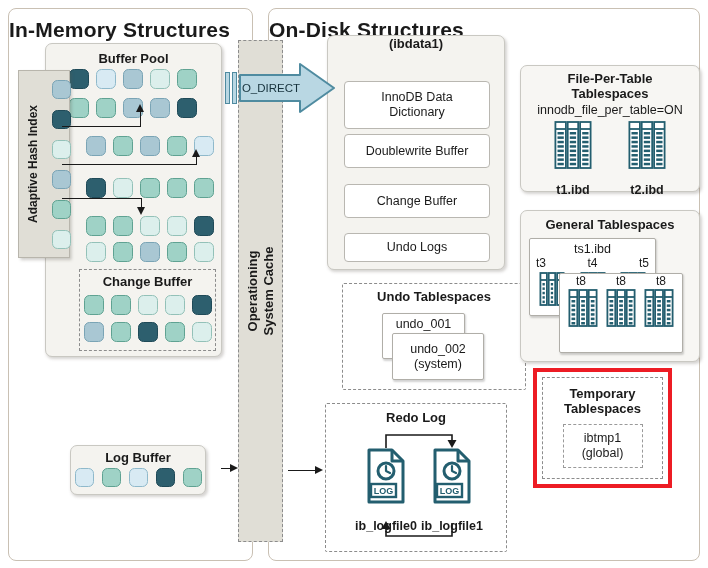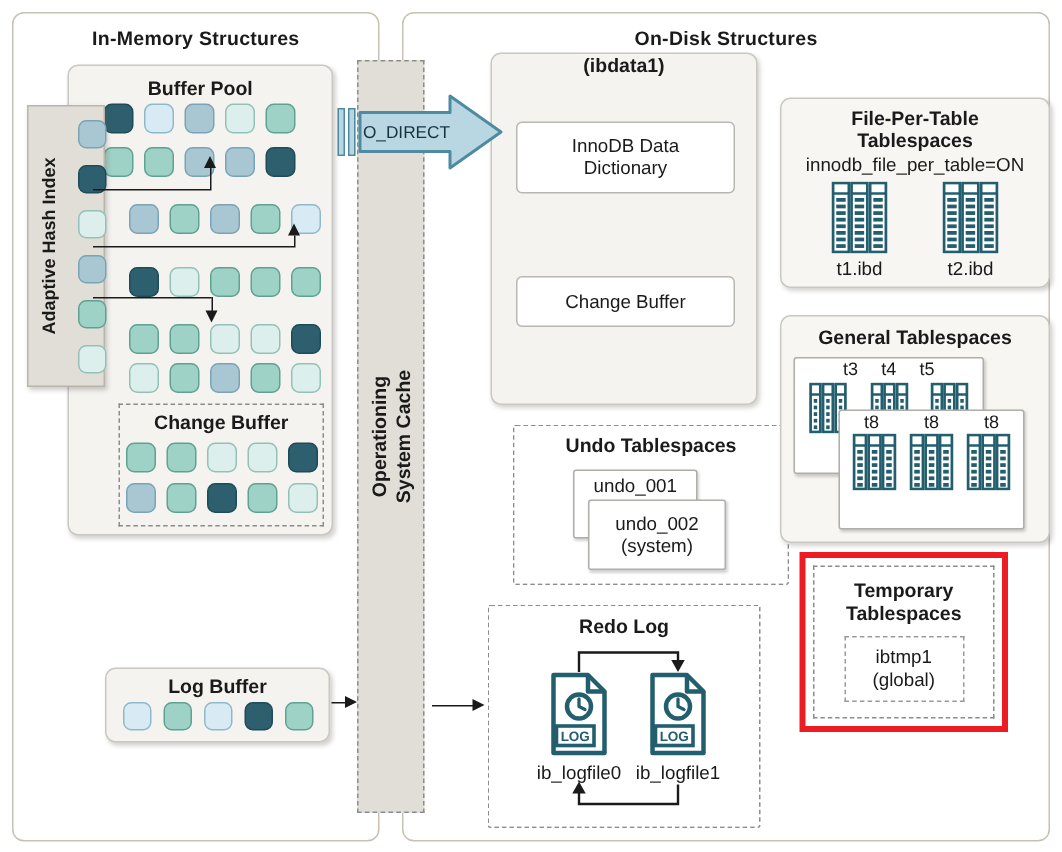--- a/index.html
+++ b/index.html
@@ -4,40 +4,40 @@
 <style>
   * { margin:0; padding:0; box-sizing:border-box; }
   html,body { width:708px; height:568px; }
   body {
     position:relative; background:#fff; color:#1a1a1a;
     font-family:"Liberation Sans", sans-serif;
     font-size:12.5px;
   }
   .abs { position:absolute; }
   .panel { position:absolute; border:1.6px solid #c9c0b3; border-radius:8px; background:#fff; }
-  .ptitle { font-weight:bold; font-size:13px; text-align:center; padding-top:9px; letter-spacing:.2px; }
+  .ptitle { font-weight:bold; font-size:21px; padding-top:9px; letter-spacing:.2px; }
   .box { position:absolute; background:#f4f3ef; border:1px solid #c9c8c2; border-radius:7px;
          box-shadow:1.5px 2px 3px rgba(90,85,75,.25); }
   .whitebox { position:absolute; background:#fff; border:1px solid #b0aea8; border-radius:2px;
               box-shadow:1px 1.5px 2px rgba(0,0,0,.18); }
   .dashed { position:absolute; background:#fff; border:1.6px dashed #8c8c8c; border-radius:2px; }
   .btitle { font-weight:bold; font-size:13px; text-align:center; line-height:1.18; }
   .sq { display:inline-block; width:20px; height:20px; border-radius:5.5px; border:1.6px solid; flex:none; }
   .row { display:flex; gap:7px; }
   .hline { position:absolute; height:0; border-top:1.6px solid #1a1a1a; }
   .vline { position:absolute; width:0; border-left:1.6px solid #1a1a1a; }
   .ah { position:absolute; width:0; height:0; }
   .ah.up    { border-left:4.5px solid transparent; border-right:4.5px solid transparent; border-bottom:8px solid #1a1a1a; }
   .ah.down  { border-left:4.5px solid transparent; border-right:4.5px solid transparent; border-top:8px solid #1a1a1a; }
   .ah.right { border-top:4.5px solid transparent; border-bottom:4.5px solid transparent; border-left:8px solid #1a1a1a; }
   .rotc { position:absolute; top:50%; left:50%; transform:translate(-50%,-50%) rotate(-90deg);
           text-align:center; white-space:nowrap; line-height:1.22; }
   .wbar { position:absolute; width:5px; height:32px; background:var(--ab); border:1.5px solid var(--as); }
   .fig { text-align:center; font-size:12.5px; line-height:1.1; }
-  .fig .flabel { margin-top:1px; }
+  .fig .flabel { margin-top:12px;font-weight:bold; }
   .st-item { position:absolute; left:16px; width:146px; display:flex; align-items:center; justify-content:center;
              text-align:center; font-size:12.5px; line-height:1.2; background:#fff; border:1px solid #b9b7b1;
              border-radius:4px; padding:0 14px; }
   .tcard-title { font-size:12.5px; text-align:center; padding-top:3px; }
   .tlabels { display:flex; justify-content:space-between; font-size:12px; }
   .ticons  { display:flex; justify-content:space-between; align-items:flex-start; }
   svg text { font-family:"Liberation Sans", sans-serif; }
 </style>
 </head>
 <body>
@@ -147,41 +147,43 @@
 <div class="ah down" style="left:137px;top:207px;z-index:4"></div>
 
 <div class="wbar" style="left:225px;top:72px;z-index:4"></div>
 <div class="wbar" style="left:232px;top:72px;z-index:4"></div>
 
 <svg class="abs" style="left:238px;top:62px;z-index:5" width="100" height="52" viewBox="0 0 100 52">
   <polygon points="2,13 62,13 62,2 96,26 62,50 62,39 2,39" fill="var(--ab)" stroke="var(--as)" stroke-width="2" stroke-linejoin="round"></polygon>
   <text x="33" y="30" font-size="11.5" text-anchor="middle" fill="var(--at)">O_DIRECT</text>
 </svg>
 
-<div class="box" style="left:70px;top:445px;width:150px;height:50px;z-index:2">
+<div class="box" style="left:70px;top:445px;width:136px;height:50px;z-index:2">
   <div class="btitle" style="padding-top:4px">Log Buffer</div>
   <div class="row" style="justify-content:center;gap:8px;margin-top:3px">
       <span class="sq" style="background: rgb(216, 234, 243); border-color: rgb(143, 185, 203); width: 19px; height: 19px;"></span>
       <span class="sq" style="background: rgb(159, 210, 198); border-color: rgb(95, 162, 146); width: 19px; height: 19px;"></span>
       <span class="sq" style="background: rgb(216, 234, 243); border-color: rgb(143, 185, 203); width: 19px; height: 19px;"></span>
       <span class="sq" style="background: rgb(45, 95, 110); border-color: rgb(31, 74, 88); width: 19px; height: 19px;"></span>
       <span class="sq" style="background: rgb(159, 210, 198); border-color: rgb(95, 162, 146); width: 19px; height: 19px;"></span>
     </div>
 </div>
 
 <div class="hline" style="left:221px;top:468px;width:11px;z-index:4"></div>
 <div class="ah right" style="left:230px;top:464px;z-index:4"></div>
 
 <div class="hline" style="left:288px;top:470px;width:29px;z-index:4"></div>
 <div class="ah right" style="left:315px;top:466px;z-index:4"></div>
 
 <div class="box" style="left:327px;top:35px;width:178px;height:235px">
   <div class="btitle">(ibdata1)</div>
   <div class="st-item" style="top:45px;height:48px">InnoDB Data Dictionary</div>
+  <div class="st-item" style="top:98px;height:34px">Doublewrite Buffer</div>
   <div class="st-item" style="top:148px;height:34px">Change Buffer</div>
+  <div class="st-item" style="top:197px;height:29px">Undo Logs</div>
 </div>
 
 <div class="dashed" style="left:342px;top:283px;width:184px;height:107px">
   <div class="btitle" style="padding-top:5px">Undo Tablespaces</div>
   <div class="whitebox" style="left:39px;top:29px;width:83px;height:46px">
     <div style="text-align:center;padding-top:3px">undo_001</div>
   </div>
   <div class="whitebox" style="left:49px;top:49px;width:92px;height:47px;display:flex;flex-direction:column;align-items:center;justify-content:center;line-height:1.2">
     <span>undo_002</span>
     <span>(system)</span>
@@ -299,21 +301,22 @@
           </svg></span>
       <div class="flabel">t2.ibd</div>
     </div>
   </div>
 </div>
 
 <div class="box" style="left:520px;top:210px;width:180px;height:152px;background:#f7f6f3">
   <div class="btitle" style="padding-top:6px">General Tablespaces</div>
 
   <div class="whitebox" style="left:8px;top:27px;width:127px;height:78px">
-    <div class="tlabels" style="padding:0 32px">
+    <div class="tcard-title">ts1.ibd</div>
+    <div class="tlabels" style="padding:0 6px">
       <span>t3</span>
       <span>t4</span>
       <span>t5</span>
     </div>
     <div class="ticons" style="padding:0 8px;margin-top:2px">
       <span><svg width="28" height="34" viewBox="0 0 28 34">
             <rect x="2.4" y="1" width="6.5" height="32" fill="#fff" stroke="#235e6f" stroke-width="1.8"></rect>
             <line x1="2.4" y1="8" x2="8.9" y2="8" stroke="#235e6f" stroke-width="1.8"></line>
             <rect x="4.5" y="11.0" width="2.3" height="2.5" fill="#235e6f"></rect>
             <rect x="4.5" y="15.4" width="2.3" height="2.5" fill="#235e6f"></rect>

